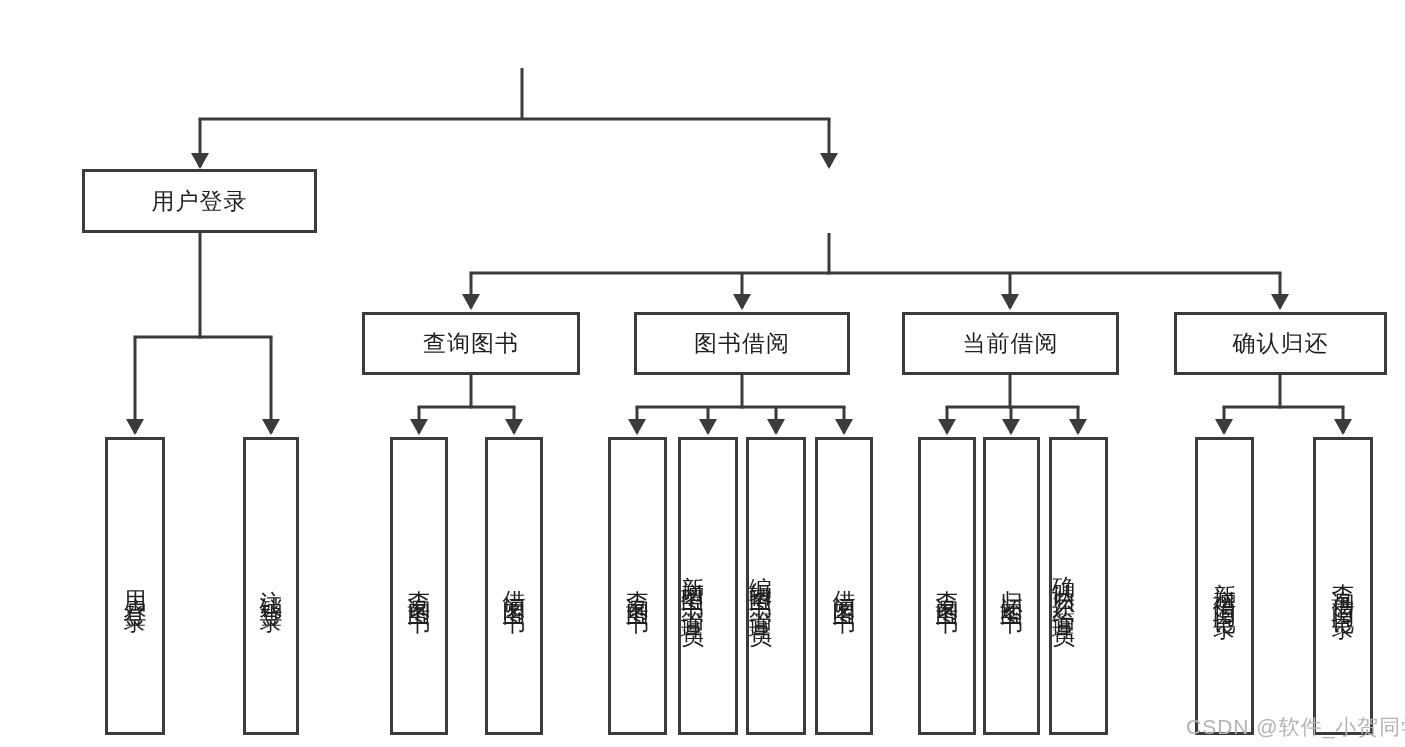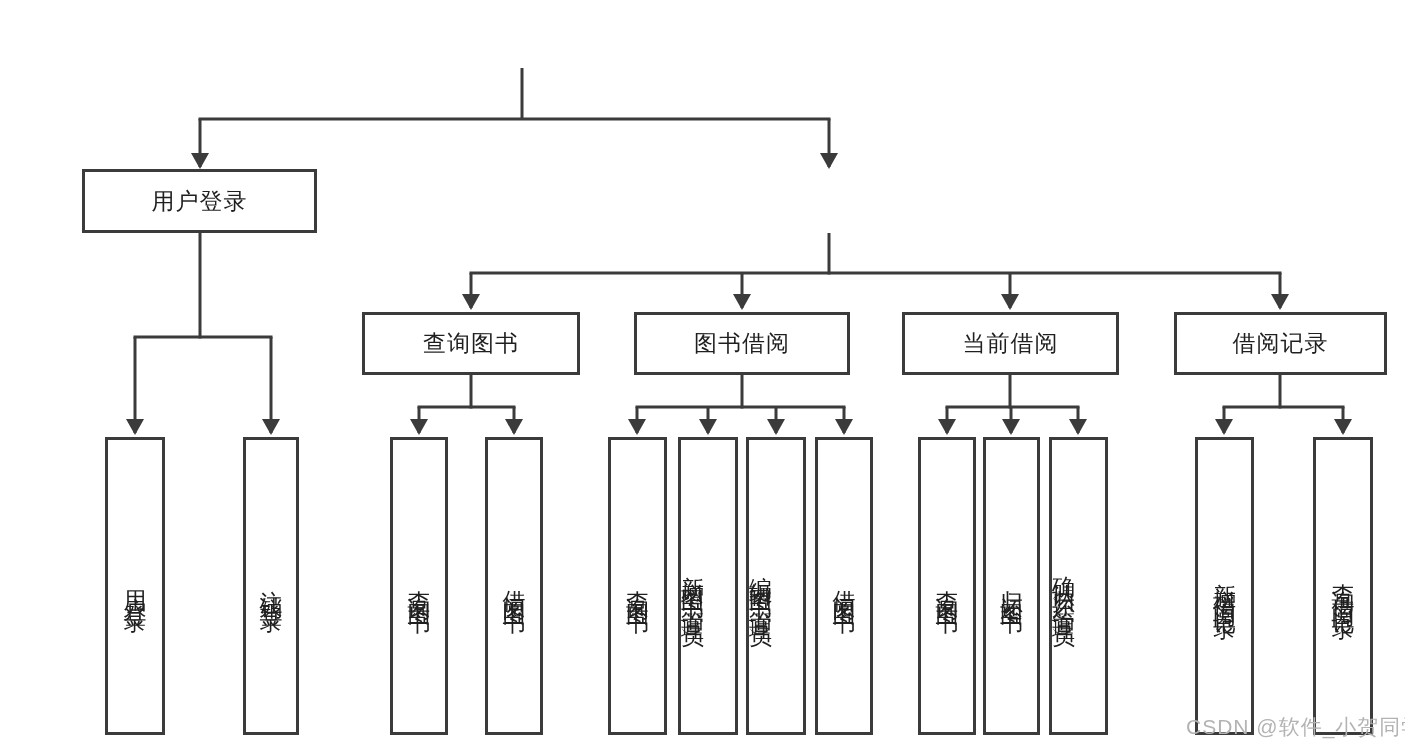--- a/index.html
+++ b/index.html
@@ -113,21 +113,21 @@
       <path d="M1343,407 V433" marker-end="url(#ah)"></path>
     </g>
   </svg>
 
 
   <div class="box h" style="left:82px; top:169px; width:235px; height:64px;">用户登录</div>
 
   <div class="box h" style="left:362px; top:312px; width:218px; height:63px;">查询图书</div>
   <div class="box h" style="left:634px; top:312px; width:216px; height:63px;">图书借阅</div>
   <div class="box h" style="left:902px; top:312px; width:217px; height:63px;">当前借阅</div>
-  <div class="box h" style="left:1174px; top:312px; width:213px; height:63px;">借阅记录</div>
+  <div class="box h" style="left:1174px; top:312px; width:213px; height:63px;">确认归还</div>
 
   <div class="box v" style="left:105px; top:437px; width:60px; height:298px;">
     <span class="vtext">用户登录</span>
   </div>
   <div class="box v" style="left:243px; top:437px; width:56px; height:298px;">
     <span class="vtext">注销登录</span>
   </div>
 
   <div class="box v" style="left:390px; top:437px; width:58px; height:298px;">
     <span class="vtext">查询图书</span>

